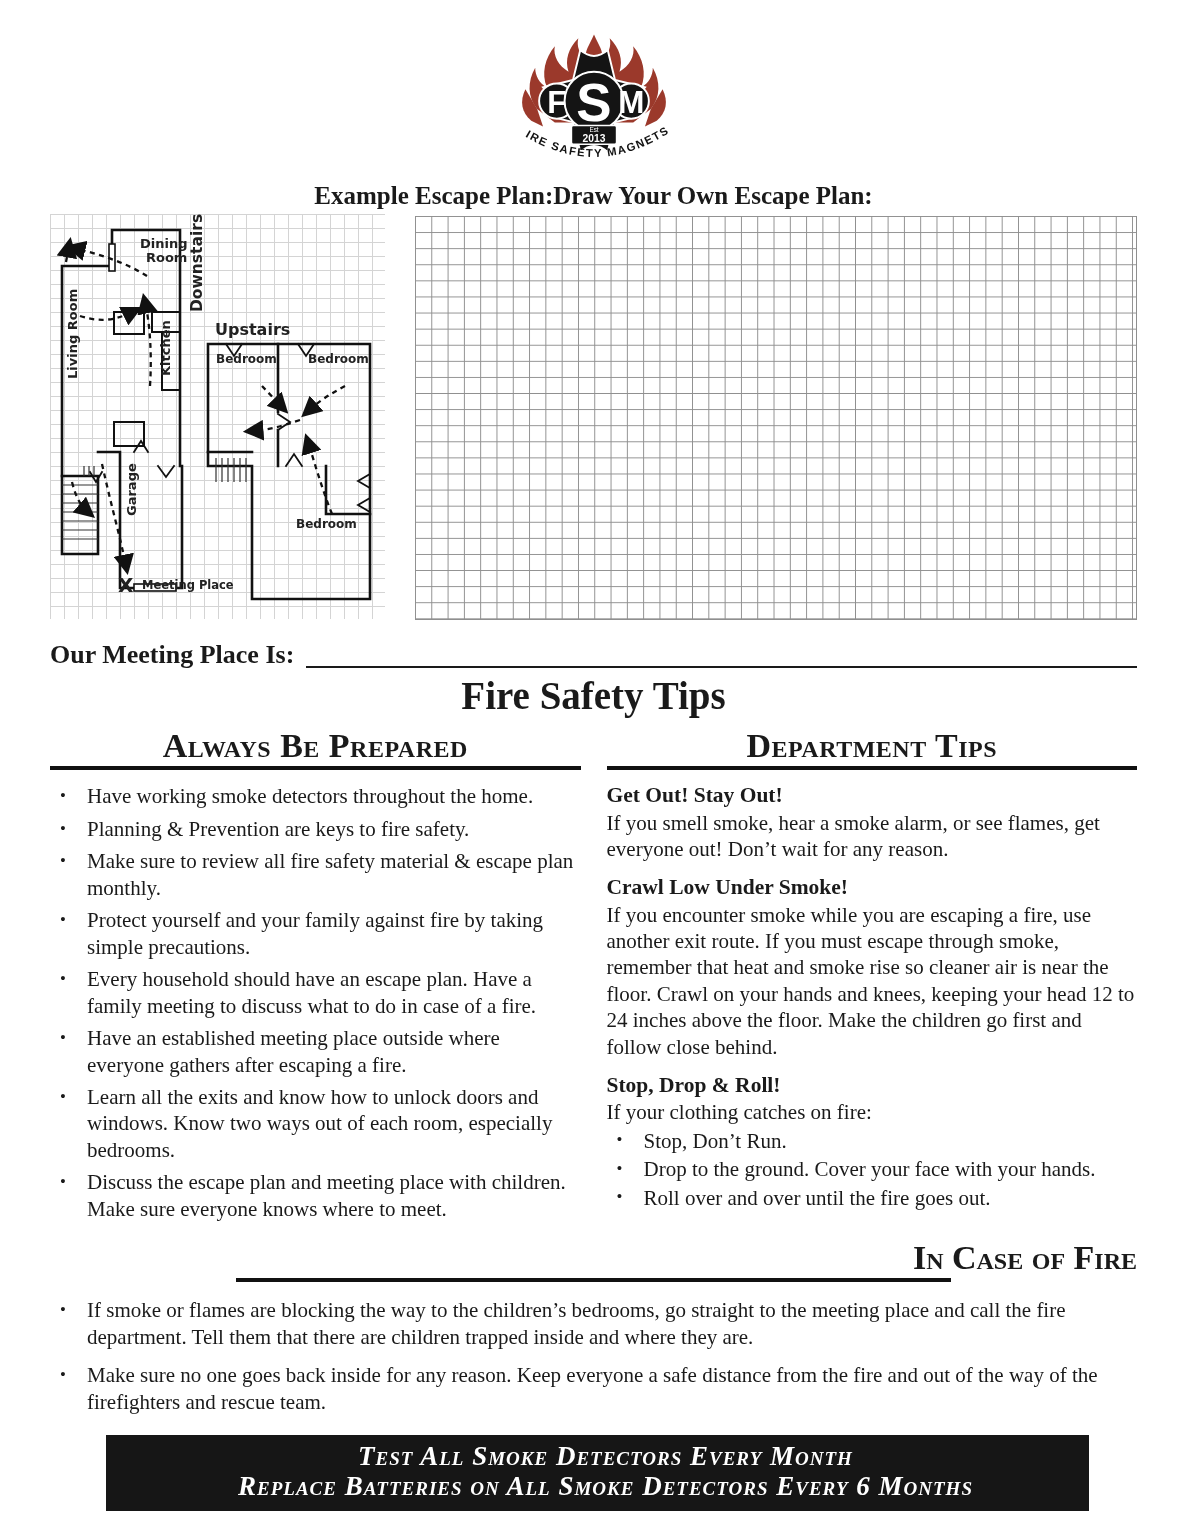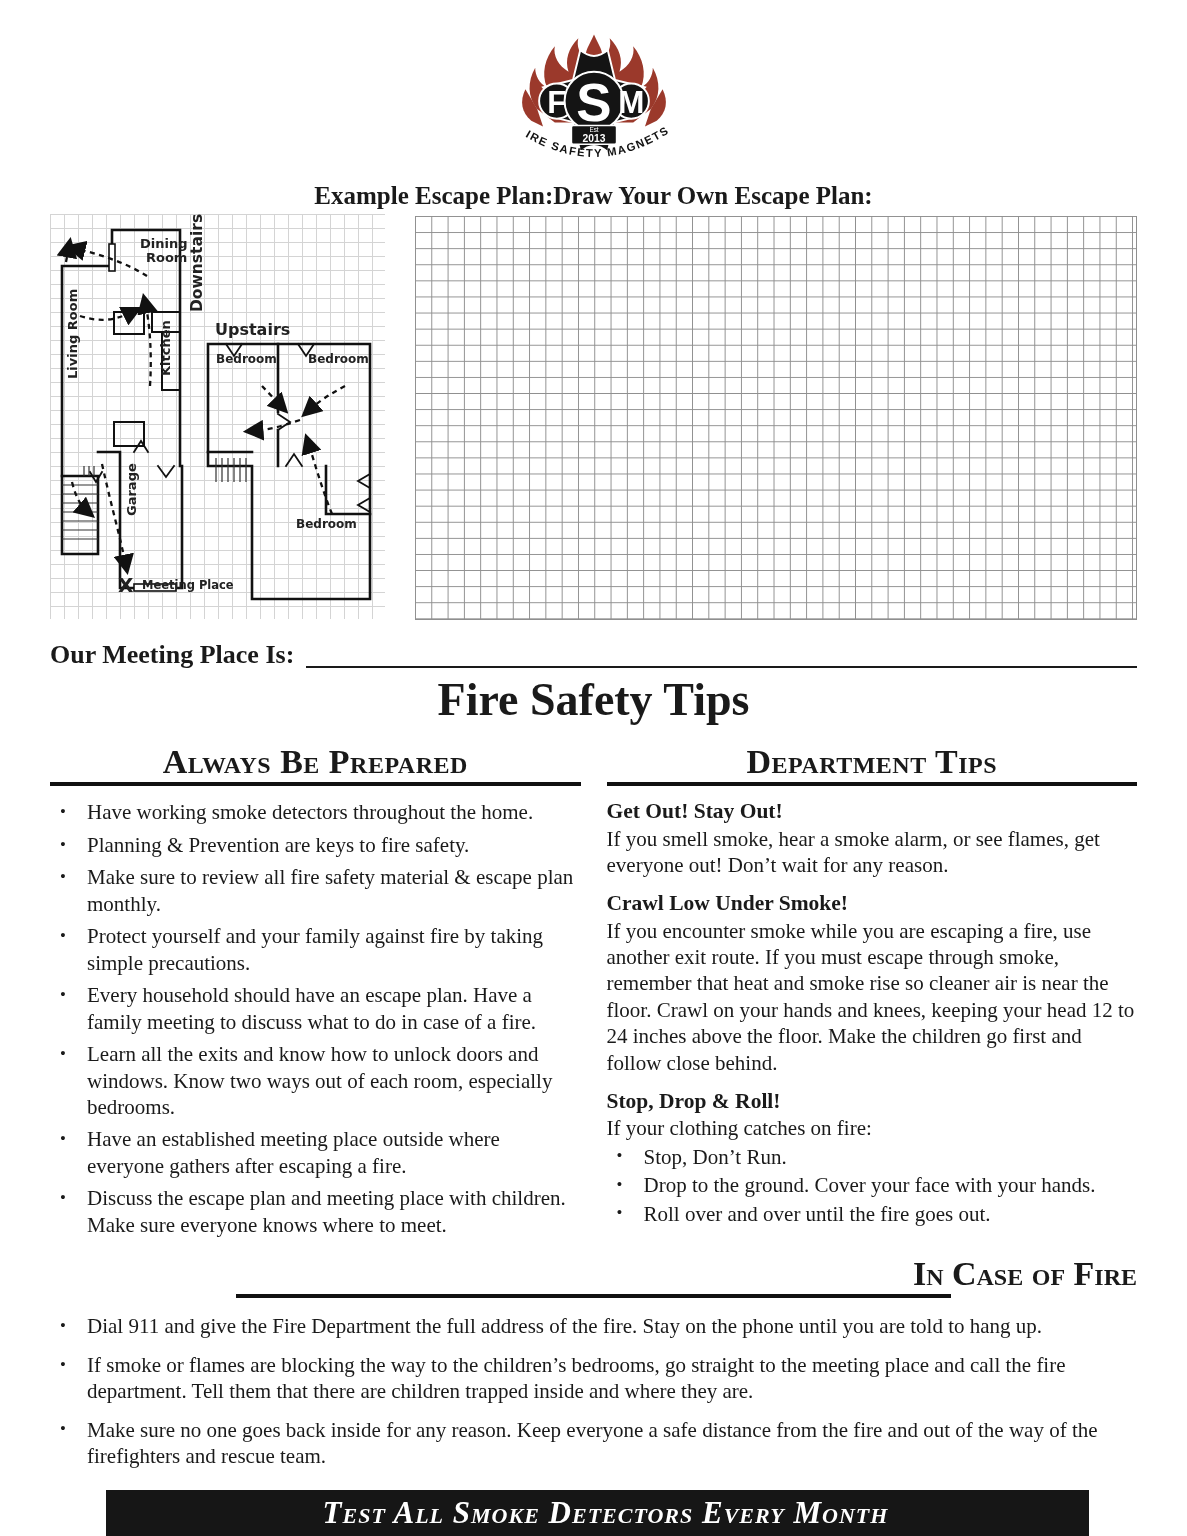--- a/index.html
+++ b/index.html
@@ -20,21 +20,21 @@
     background-image:linear-gradient(to right,#8f8f8f 1px,transparent 1px),
                      linear-gradient(to bottom,#8f8f8f 1px,transparent 1px);
     background-size:16.3px 16.1px;
     border-right:1px solid #8f8f8f;border-bottom:1px solid #8f8f8f;}
   .plan-svg{position:absolute;left:0;top:0;}
   
   .meeting-line{display:flex;align-items:flex-end;margin-top:22px;}
   .meeting-line .lbl{font-weight:bold;font-size:26px;line-height:1;}
   .meeting-line .rule{flex:1;border-bottom:2px solid #1a1a1a;margin-left:12px;height:10px;}
   
-  .tips-title{text-align:center;font-size:46px;font-weight:bold;margin:6px 0 16px;line-height:1.15;}
+  .tips-title{text-align:center;font-size:39px;font-weight:bold;margin:6px 0 8px;line-height:1.15;}
   
   .cols{display:flex;gap:26px;margin-top:2px;}
   .col{flex:1;min-width:0;}
   .col-heading{text-align:center;font-variant:small-caps;font-weight:bold;font-size:34px;line-height:1.15;letter-spacing:.5px;}
   .col-rule{border-bottom:4px solid #111;margin-top:1px;}
   ul.bullets{list-style:none;margin:13px 0 0;padding:0;font-size:21px;line-height:1.26;}
   ul.bullets li{position:relative;padding-left:37px;margin-bottom:6px;}
   ul.bullets li::before{content:"•";position:absolute;left:10px;top:.1em;font-size:.8em;}
   .tip-section{margin-top:12px;}
   .tip-section:first-of-type{margin-top:13px;}
@@ -42,21 +42,21 @@
   .tip-body{font-size:21px;line-height:1.26;}
   ul.bullets.tight{margin-top:2px;}
   ul.bullets.tight li{margin-bottom:2px;}
   
   .incase-heading{margin-top:10px;text-align:right;font-variant:small-caps;font-weight:bold;font-size:34px;line-height:1.15;}
   .incase-rule{width:715px;margin:1px auto 0;border-bottom:4px solid #111;}
   ul.bullets.incase{margin-top:15px;font-size:21px;}
   ul.bullets.incase li{margin-bottom:12px;}
   
   .banner{margin:20px 48px 0 56px;background:#161616;color:#fff;text-align:center;padding:6px 0 9px;}
-  .banner-line{font-style:italic;font-variant:small-caps;font-weight:bold;font-size:31px;line-height:1.12;letter-spacing:1px;padding-left:16px;}
+  .banner-line{font-style:italic;font-variant:small-caps;font-weight:bold;font-size:27px;line-height:1.12;letter-spacing:1px;padding-left:16px;}
   
   .fp-label{font-family:"DejaVu Sans",sans-serif;font-weight:bold;fill:#222;}
 </style>
 </head>
 <body>
 
 <div class="page">
 
   <div class="logo-wrap">
     <svg width="196" height="148" viewBox="0 0 200 150">
@@ -191,22 +191,22 @@
     <div class="col">
       <div class="col-heading">Always Be Prepared</div>
       <div class="col-rule"></div>
       <ul class="bullets">
 
       <li>Have working smoke detectors throughout the home.</li>
           <li>Planning &amp; Prevention are keys to fire safety.</li>
           <li>Make sure to review all fire safety material &amp; escape plan monthly.</li>
           <li>Protect yourself and your family against fire by taking simple precautions.</li>
           <li>Every household should have an escape plan. Have a family meeting to discuss what to do in case of a fire.</li>
+          <li>Have an established meeting place outside where everyone gathers after escaping a fire.</li>
           <li>Learn all the exits and know how to unlock doors and windows. Know two ways out of each room, especially bedrooms.</li>
-          <li>Have an established meeting place outside where everyone gathers after escaping a fire.</li>
           <li>Discuss the escape plan and meeting place with children. Make sure everyone knows where to meet.</li>
         </ul>
     </div>
     <div class="col">
       <div class="col-heading">Department Tips</div>
       <div class="col-rule"></div>
       <div class="tip-section">
         <div class="tip-title">Get Out! Stay Out!</div>
         <div class="tip-body">If you smell smoke, hear a smoke alarm, or see flames, get everyone out! Don’t wait for any reason.</div>
       </div>
@@ -225,21 +225,20 @@
           </ul>
       </div>
     </div>
   </div>
 
   <div>
     <div class="incase-heading">In Case of Fire</div>
     <div class="incase-rule"></div>
     <ul class="bullets incase">
 
-    <li>Dial 911 and give the Fire Department the full address of the fire. Stay on the phone until you are told to hang up.</li>
         <li>If smoke or flames are blocking the way to the children’s bedrooms, go straight to the meeting place and call the fire department. Tell them that there are children trapped inside and where they are.</li>
         <li>Make sure no one goes back inside for any reason. Keep everyone a safe distance from the fire and out of the way of the firefighters and rescue team.</li>
       </ul>
   </div>
 
   <div class="banner">
     <div class="banner-line">Test All Smoke Detectors Every Month</div>
     <div class="banner-line">Replace Batteries on All Smoke Detectors Every 6 Months</div>
   </div>
 

